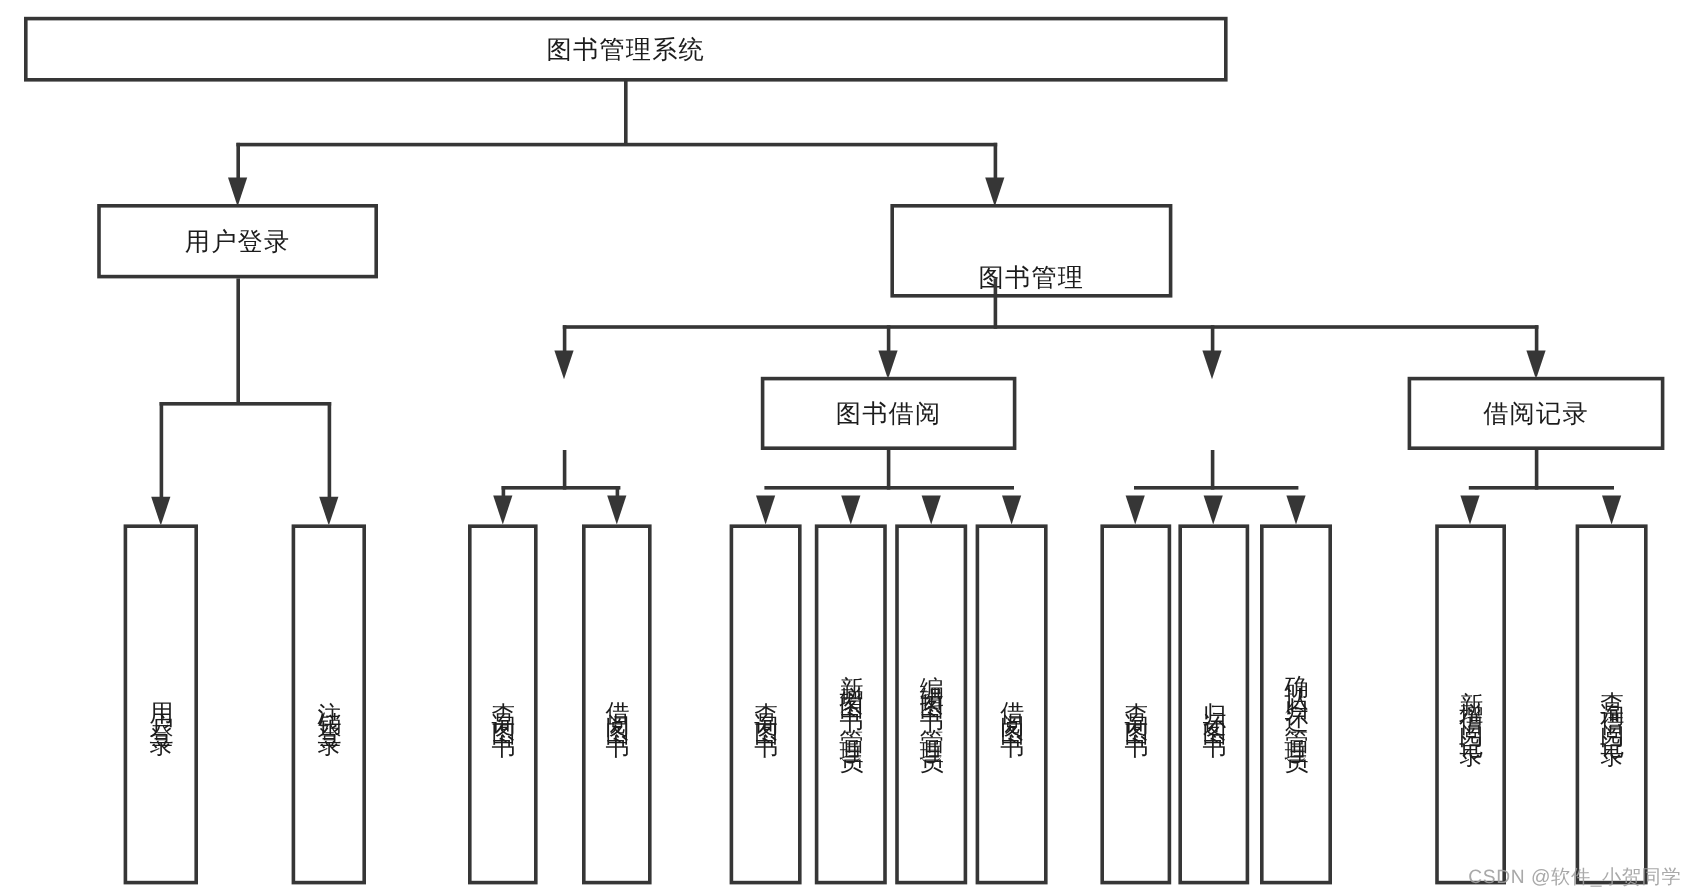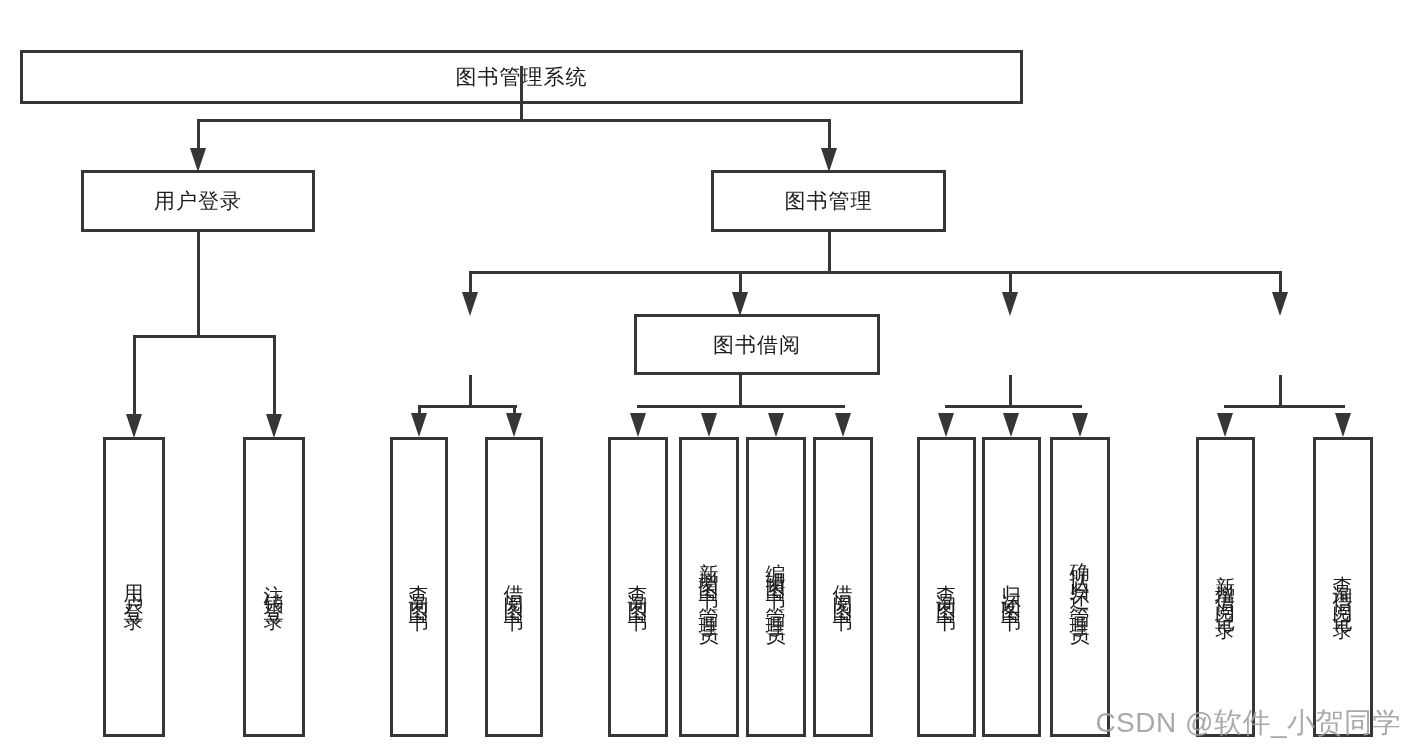--- a/index.html
+++ b/index.html
@@ -55,47 +55,47 @@
     position: absolute;
     width: 0; height: 0;
     border-left: 8px solid transparent;
     border-right: 8px solid transparent;
     border-top: 24px solid var(--line);
   }
   .watermark {
     position: absolute;
     right: 4px;
     bottom: 5px;
-    font-size: 28px;
+    font-size: 16px;
     color: var(--watermark);
     opacity: 0.9;
     z-index: 5;
     letter-spacing: 0.5px;
   }
 </style>
 </head>
 <body>
 
 <div class="stage">
 
-  <div class="hbox" style="left:20px; top:14px; width:1003px; height:54px;margin-top:36px;">
+  <div class="hbox" style="left:20px; top:14px; width:1003px; height:54px;">
     <span>图书管理系统</span>
   </div>
 
   <div class="vl" style="left:520px; top:66px; height:55px;"></div>
   <div class="hl" style="left:197px; top:119px; width:634px;"></div>
   <div class="vl" style="left:197px; top:119px; height:33px;"></div>
   <div class="vl" style="left:828px; top:119px; height:33px;"></div>
   <div class="arr" style="left:190px; top:148px;"></div>
   <div class="arr" style="left:821px; top:148px;"></div>
 
   <div class="hbox" style="left:81px; top:170px; width:234px; height:62px;">
     <span>用户登录</span>
   </div>
-  <div class="hbox" style="left:711px; top:170px; width:235px; height:62px;">
+  <div class="hbox" style="left:742px; top:170px; width:235px; height:78px;align-items:flex-end;">
     <span>图书管理</span>
   </div>
 
   <div class="vl" style="left:197px; top:232px; height:105px;"></div>
   <div class="hl" style="left:133px; top:335px; width:143px;"></div>
   <div class="vl" style="left:133px; top:335px; height:80px;"></div>
   <div class="vl" style="left:273px; top:335px; height:80px;"></div>
   <div class="arr" style="left:126px; top:414px;"></div>
   <div class="arr" style="left:266px; top:414px;"></div>
 
@@ -103,22 +103,25 @@
   <div class="hl" style="left:469px; top:271px; width:813px;"></div>
   <div class="vl" style="left:469px; top:271px; height:23px;"></div>
   <div class="vl" style="left:739px; top:271px; height:23px;"></div>
   <div class="vl" style="left:1009px; top:271px; height:23px;"></div>
   <div class="vl" style="left:1279px; top:271px; height:23px;"></div>
   <div class="arr" style="left:462px; top:292px;"></div>
   <div class="arr" style="left:732px; top:292px;"></div>
   <div class="arr" style="left:1002px; top:292px;"></div>
   <div class="arr" style="left:1272px; top:292px;"></div>
 
-  <div class="hbox" style="left:634px; top:314px; width:246px; height:61px;">
+  <div class="hbox" style="left:634px; top:314px; width:213px; height:61px;">
     <span>图书借阅</span>
+  </div>
+  <div class="hbox" style="left:1173px; top:314px; width:214px; height:61px;">
+    <span>借阅记录</span>
   </div>
 
   <div class="vl" style="left:469px; top:375px; height:33px;"></div>
   <div class="hl" style="left:418px; top:405px; width:99px;"></div>
   <div class="vl" style="left:418px; top:405px; height:12px;"></div>
   <div class="vl" style="left:513px; top:405px; height:12px;"></div>
   <div class="arr" style="left:411px; top:413px;"></div>
   <div class="arr" style="left:506px; top:413px;"></div>
 
   <div class="vl" style="left:739px; top:375px; height:33px;"></div>

